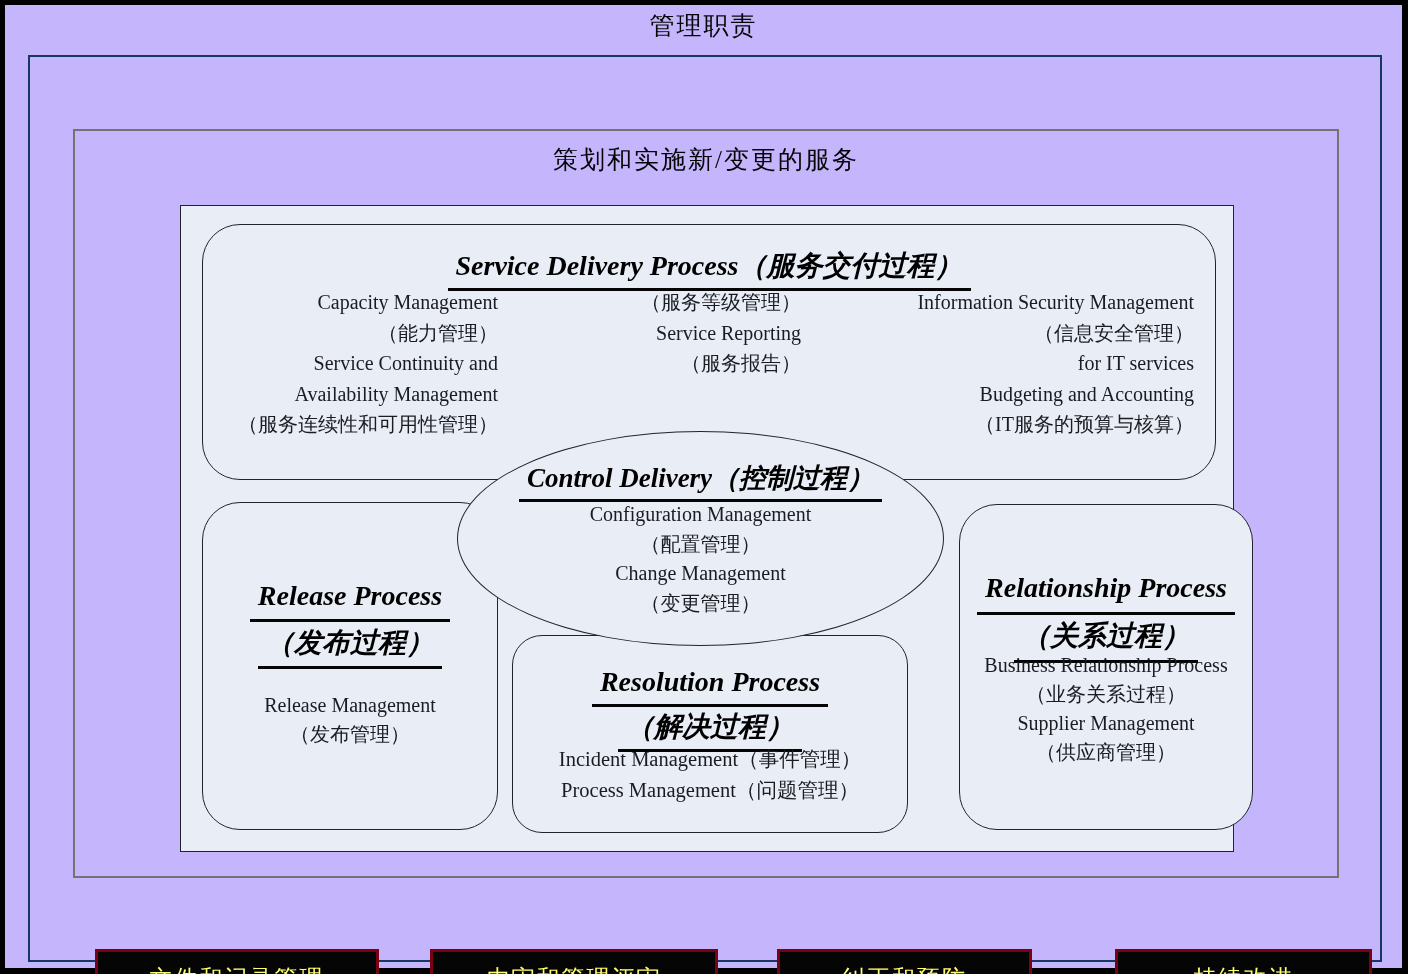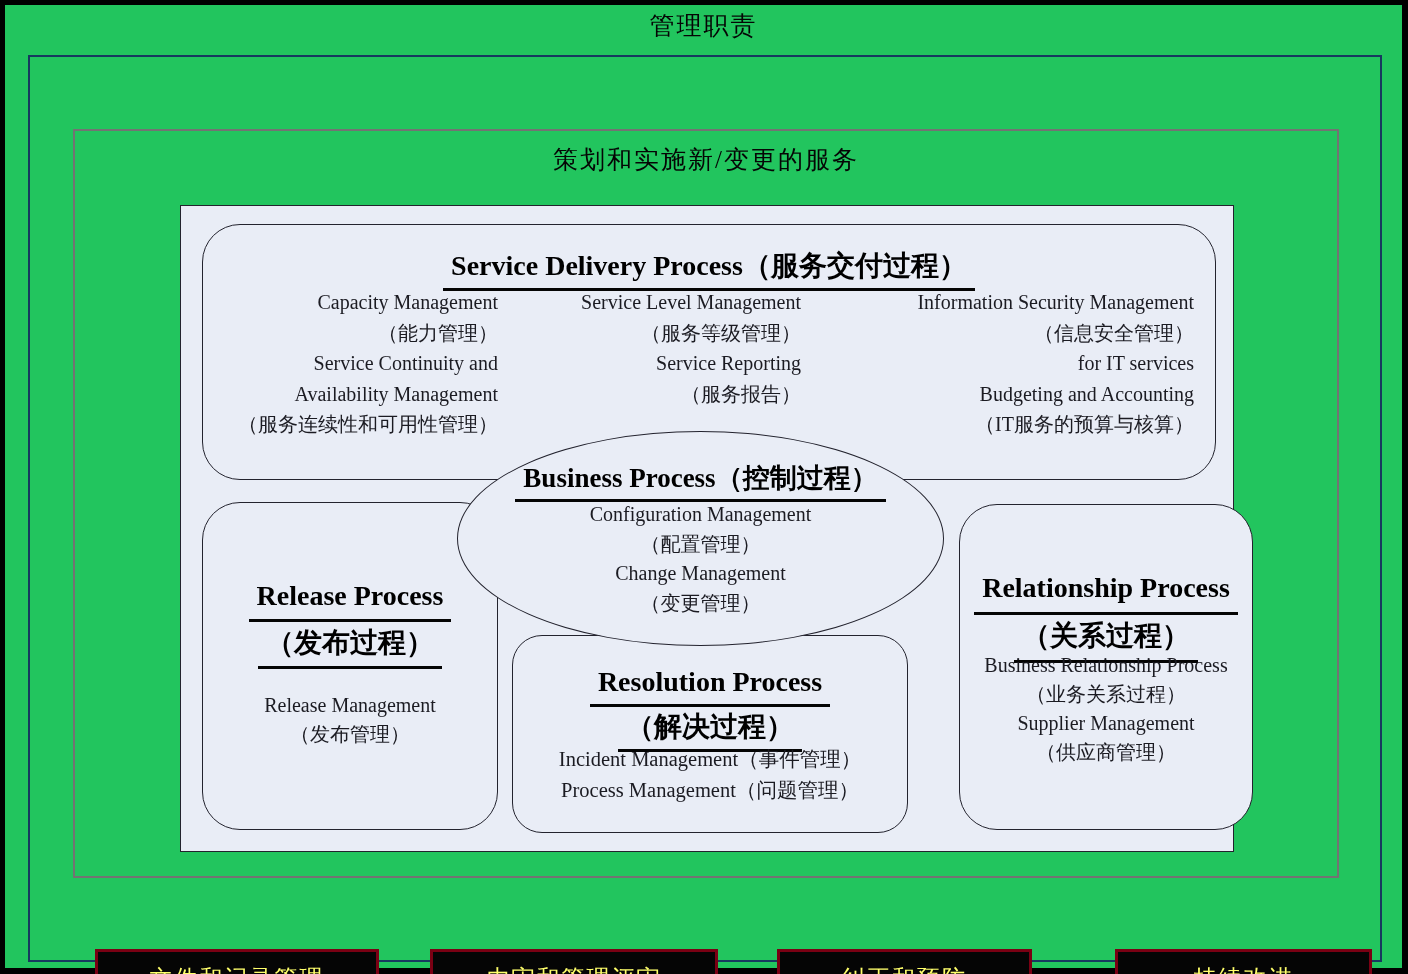--- a/index.html
+++ b/index.html
@@ -7,21 +7,21 @@
   body {
     position:relative;
     background:#000000;
     font-family:"Liberation Serif","DejaVu Serif",serif;
     color:#000;
     overflow:hidden;
   }
   .frame {
     position:absolute;
     inset:5px 6px 6px 5px;
-    background:#22c55e;
+    background:#c4b5fd;
   }
   .layer-title {
     position:absolute;
     left:0; right:0;
     text-align:center;
     font-size:25px;
     letter-spacing:2px;
     color:#050505;
   }
   .box2 {
@@ -63,20 +63,21 @@
     z-index:5;
   }
   .head {
     text-align:center;
     font-weight:bold;
   }
   .head .u {
     display:inline-block;
     border-bottom:3px solid #050505;
     padding:0 8px 3px 8px;
+    font-style:italic;
   }
   .sd-head  { position:absolute; top:22px; left:0; right:0; font-size:28px; }
   .ell-head { position:absolute; top:28px; left:0; right:0; font-size:27px; }
   .two-line-head { position:absolute; left:0; right:0; font-size:28px; line-height:41px; }
   .rel-head { top:72px; }
   .res-head { top:26px; font-size:28px; line-height:39px; }
   .rsh-head { top:62px; line-height:42px; }
   .body-lines {
     position:absolute; left:0; right:0;
     text-align:center;
@@ -129,21 +130,20 @@
             <span class="u">Service Delivery Process（服务交付过程）</span>
           </div>
           <div class="sd-col sd-col1">
             <div>Capacity Management</div>
             <div>（能力管理）</div>
             <div>Service Continuity and</div>
             <div>Availability Management</div>
             <div>（服务连续性和可用性管理）</div>
           </div>
           <div class="sd-col sd-col2">
-            <div>Service Level Management</div>
             <div>（服务等级管理）</div>
             <div>Service Reporting</div>
             <div>（服务报告）</div>
           </div>
           <div class="sd-col sd-col3">
             <div>Information Security Management</div>
             <div>（信息安全管理）</div>
             <div>for IT services</div>
             <div>Budgeting and Accounting</div>
             <div>（IT服务的预算与核算）</div>
@@ -180,21 +180,21 @@
           <div class="body-lines rsh-body">
             <div>Business Relationship Process</div>
             <div>（业务关系过程）</div>
             <div>Supplier Management</div>
             <div>（供应商管理）</div>
           </div>
         </div>
 
         <div class="ellipse">
           <div class="head ell-head">
-            <span class="u">Business Process（控制过程）</span>
+            <span class="u">Control Delivery（控制过程）</span>
           </div>
           <div class="body-lines ell-body">
             <div>Configuration Management</div>
             <div>（配置管理）</div>
             <div>Change Management</div>
             <div>（变更管理）</div>
           </div>
         </div>
 
       </div>

